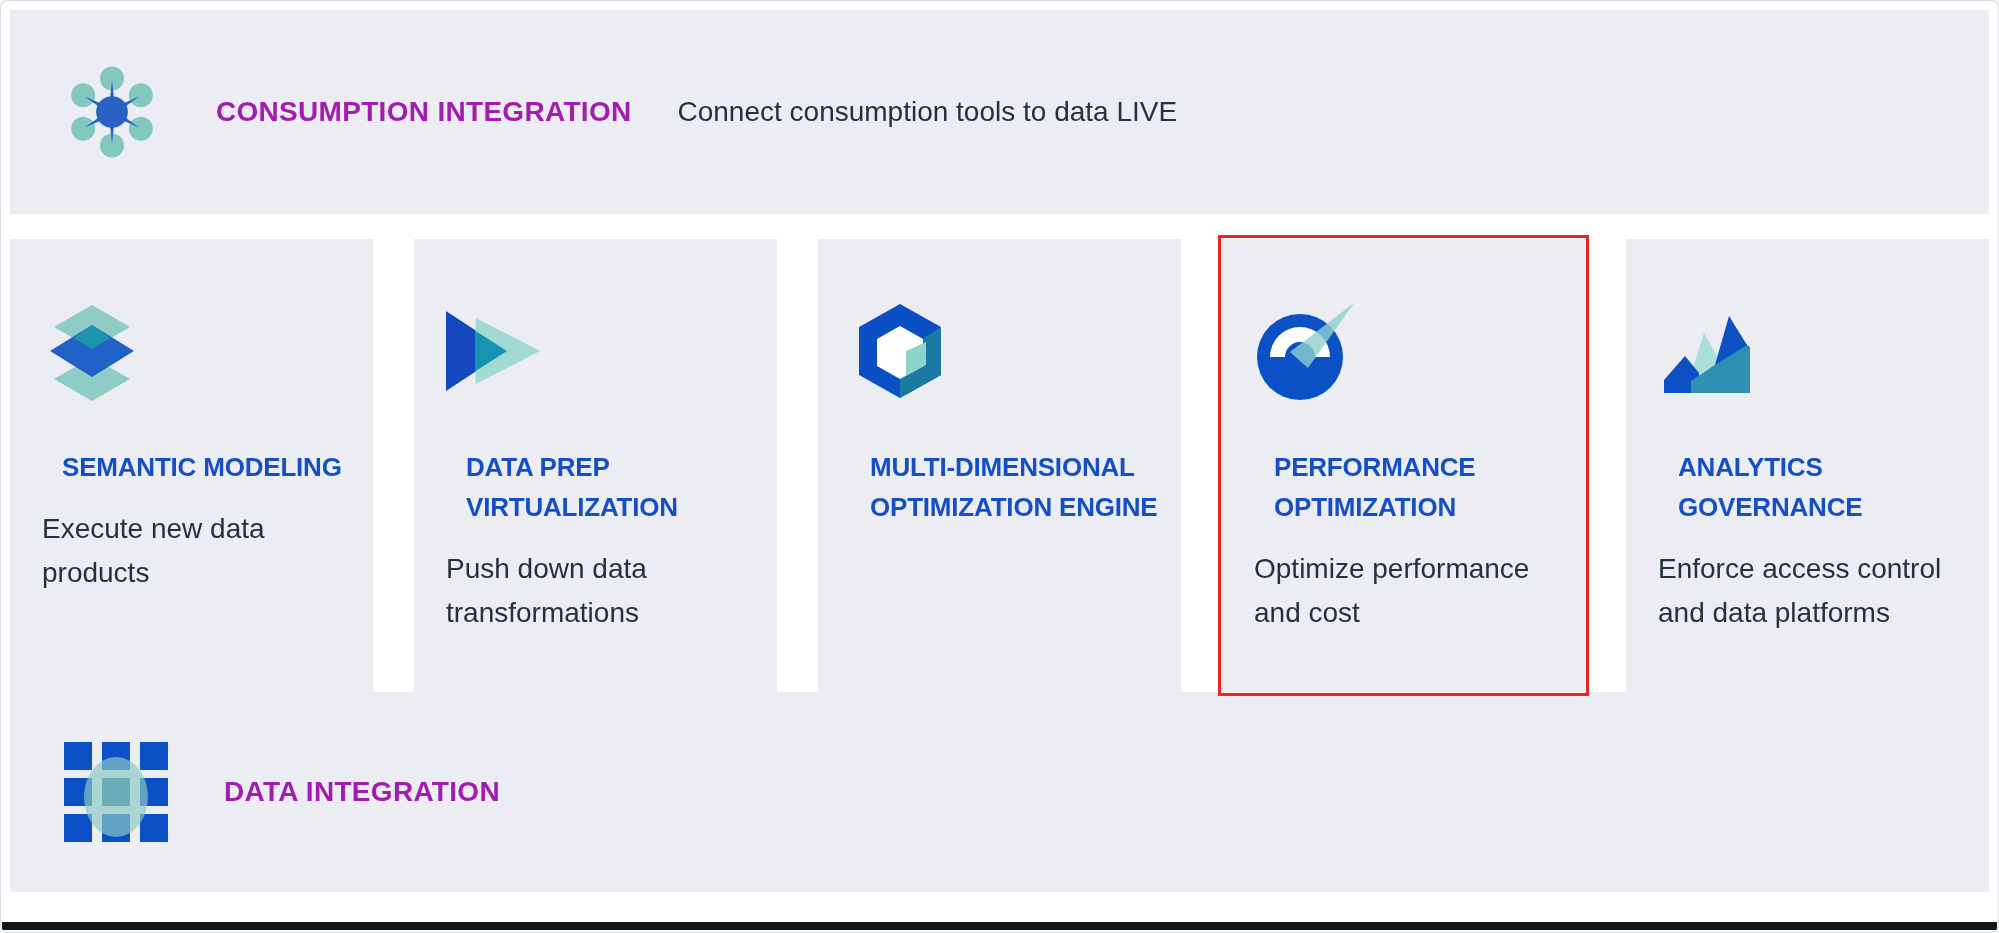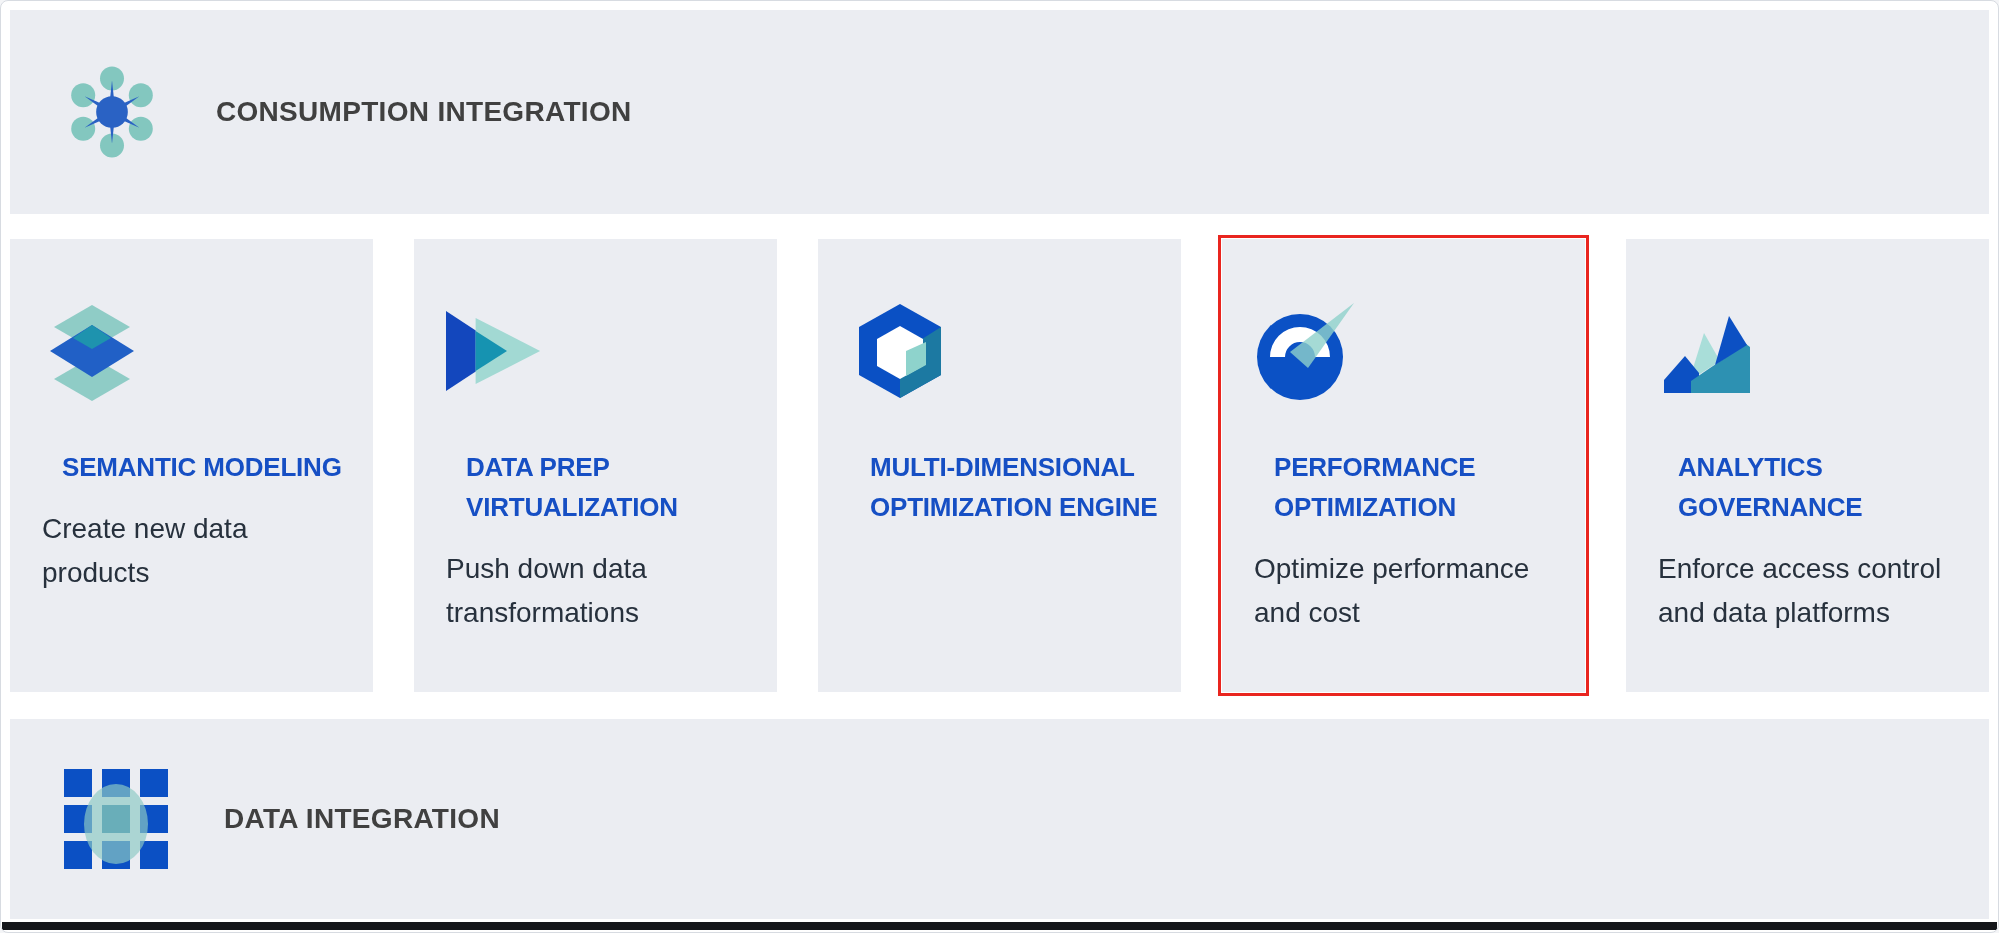--- a/index.html
+++ b/index.html
@@ -17,27 +17,27 @@
   }
 
   
   .banner {
     background: #ebedf2;
     display: flex;
     align-items: center;
     width: 100%;
   }
   .banner.top { height: 204px; }
-  .banner.bottom { height: 200px; margin-top: 27px; }
+  .banner.bottom { height: 200px; }
   .banner .banner-icon { margin-left: 54px; flex: 0 0 auto; }
   .banner h2 {
     margin-left: 56px;
     font-size: 28px; font-weight: 700;
     letter-spacing: .3px;
-    color: #404040;
+    color: #a21caf;
     white-space: nowrap;
   }
   .banner p {
     margin-left: 46px;
     font-size: 28px; font-weight: 400;
     color: #27313d;
     white-space: nowrap;
   }
 
   
@@ -94,37 +94,38 @@
         <circle cx="50" cy="85" r="12.5" fill="#83c7bf"></circle>
         <circle cx="20" cy="67.5" r="12.5" fill="#83c7bf"></circle>
         <circle cx="20" cy="32.5" r="12.5" fill="#83c7bf"></circle>
         <polygon points="50,17 53.5,50 50,83 46.5,50" fill="#2a62c4"></polygon>
         <polygon points="50,17 53.5,50 50,83 46.5,50" fill="#2a62c4" transform="rotate(60 50 50)"></polygon>
         <polygon points="50,17 53.5,50 50,83 46.5,50" fill="#2a62c4" transform="rotate(120 50 50)"></polygon>
         <circle cx="50" cy="50" r="16.5" fill="#2a62c4"></circle>
       </svg>
     </span>
     <h2>CONSUMPTION INTEGRATION</h2>
+    <p>Connect consumption tools to data LIVE</p>
   </header>
 
   <main class="cards">
 
     <section class="card">
       <div class="icon-row">
         <span>
           <svg width="100" height="104" viewBox="0 0 100 104">
             <polygon points="50,6 88,28 50,50 12,28" fill="#8fccc6"></polygon>
             <polygon points="50,58 88,80 50,102 12,80" fill="#8fccc6"></polygon>
             <polygon points="50,26 92,52 50,78 8,52" fill="#2160c6"></polygon>
             <polygon points="50,26 69,39 50,50 31,39" fill="#1e93ae"></polygon>
           </svg>
         </span>
       </div>
       <h3>SEMANTIC MODELING</h3>
-      <p>Create new data products</p>
+      <p>Execute new data products</p>
     </section>
 
     <section class="card">
       <div class="icon-row">
         <span>
           <svg width="122" height="84" viewBox="0 0 140 96">
             <polygon points="0,2 0,94 70,48" fill="#1347bd"></polygon>
             <polygon points="34,10 34,86 108,48" fill="#a2d9d3"></polygon>
             <polygon points="34,25 34,71 70,48" fill="#1693b1"></polygon>
           </svg>

